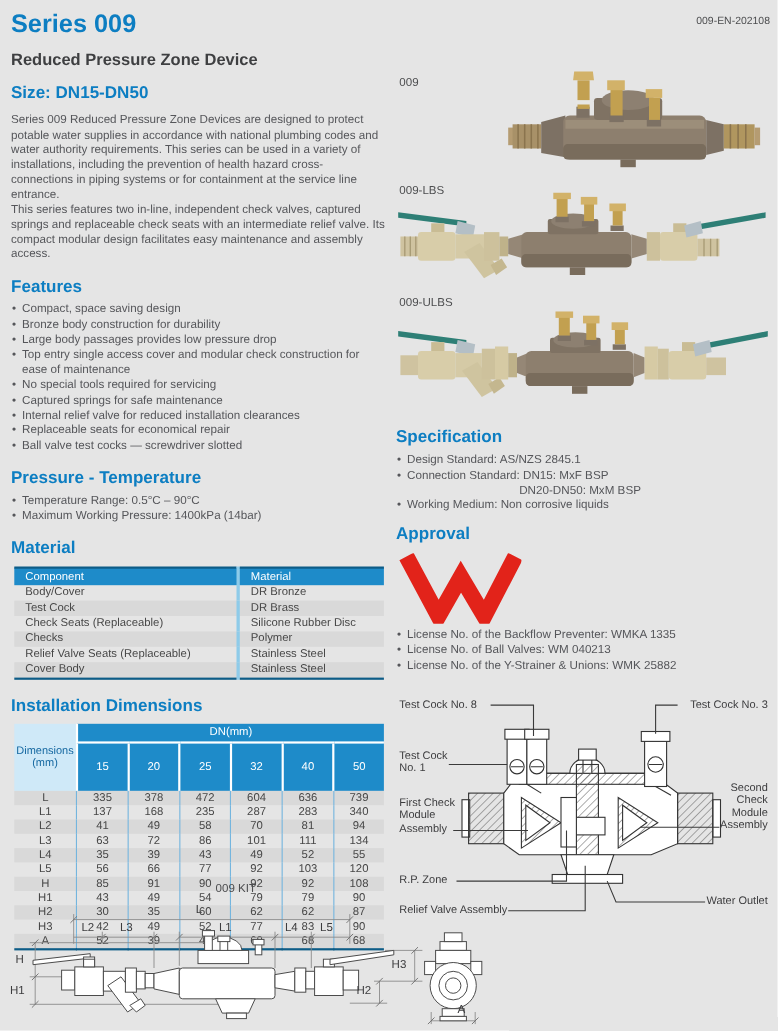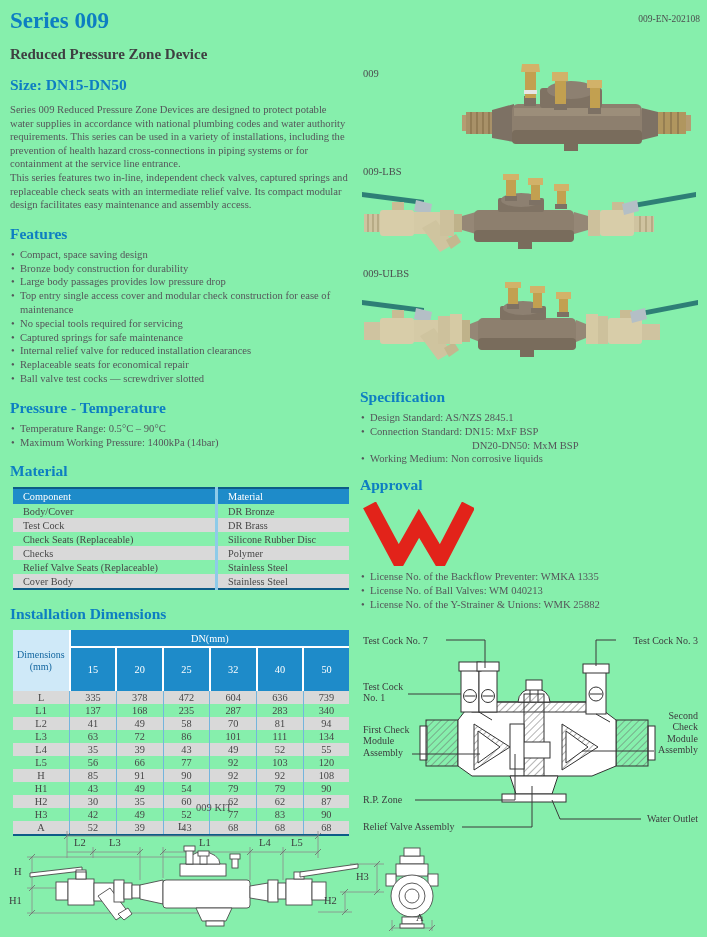--- a/index.html
+++ b/index.html
@@ -1,17 +1,17 @@
 <!DOCTYPE html>
 <html style="--accent_blue: #0d7ec2; --table_blue: #1e8bc9; --navy: #0d5c87; --row_alt: #d9d9d9; --corner_bg: #cfe9f8; --corner_text: #1467a0; --logo_red: #e2231a; --body_text: #55565a; --dark_text: #3e3f41; --bronze: #8d7f6e; --brass: #c2a050; --lever_green: #2e7f76;"><head>
 <meta charset="utf-8">
 <style>
   html,body{margin:0;padding:0;background:#fff;}
-  .page{position:relative;width:707px;height:937px;background:#86efac;overflow:hidden;
-        font-family:Liberation Serif, serif;color:var(--body_text);}
+  .page{position:relative;width:707px;height:937px;background:#e5e5e5;overflow:hidden;
+        font-family:Liberation Sans, sans-serif;color:var(--body_text);}
   .col-left{position:absolute;left:10px;top:6px;width:340px;}
   .col-right{position:absolute;left:360px;top:6px;width:340px;}
   h1.title{margin:2px 0 0;font-size:23px;line-height:26px;color:var(--accent_blue);font-weight:bold;}
   .subtitle{margin:12px 0 0;font-size:15px;font-weight:bold;color:var(--dark_text);}
   .sec{margin:13px 0 0;font-size:15.5px;font-weight:bold;color:var(--accent_blue);}
   p.body{margin:9px 0 0;font-size:10.6px;line-height:13.6px;}
   p.body.cont{margin:0;}
   ul.blist{list-style:none;margin:5px 0 0;padding:0;font-size:10.6px;line-height:13.8px;}
   ul.blist li{padding-left:10px;position:relative;}
   ul.blist li::before{content:"\2022";position:absolute;left:1px;}
@@ -432,21 +432,21 @@
           <polyline points="86,16 125,16 125,44"></polyline>
           <polyline points="256,16 236,16 236,42"></polyline>
           <line x1="48" y1="70" x2="101" y2="70"></line>
           <line x1="52" y1="130" x2="120" y2="130"></line>
           <line x1="294" y1="127" x2="222" y2="127"></line>
           <polyline points="55,176 155,176 155,130"></polyline>
           <polyline points="102,203 172,203 172,162"></polyline>
           <polyline points="281,195 200,195 192,176"></polyline>
         </g>
       </svg>
-      <div class="cutlabel" style="left:3px;top:11px;">Test Cock No. 7</div>
+      <div class="cutlabel" style="left:3px;top:11px;">Test Cock No. 8</div>
       <div class="cutlabel" style="right:2px;top:11px;">Test Cock No. 3</div>
       <div class="cutlabel" style="left:3px;top:57px;">Test Cock
 No. 1</div>
       <div class="cutlabel" style="left:3px;top:100px;">First Check
 Module
 Assembly</div>
       <div class="cutlabel right" style="right:2px;top:86px;">Second
 Check
 Module
 Assembly</div>

